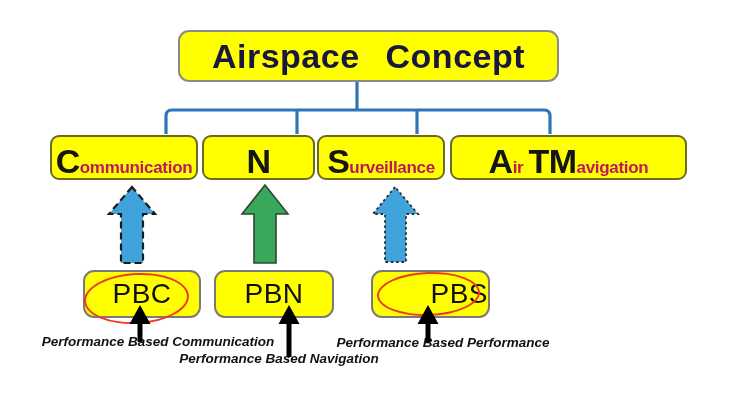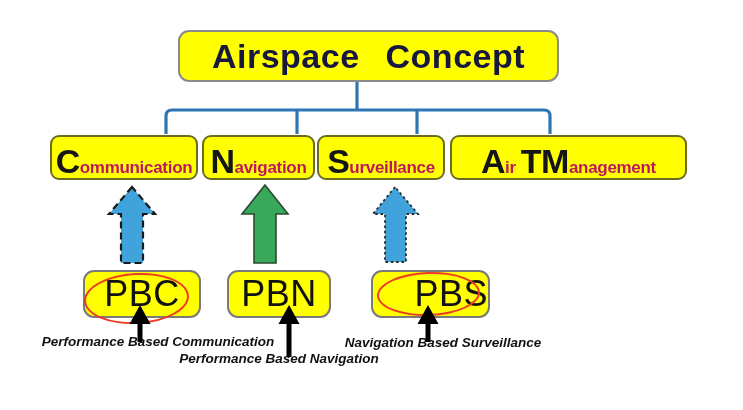--- a/index.html
+++ b/index.html
@@ -43,25 +43,25 @@
   }
   .seg-gap{margin-right:5px;}
   #communication-box{left:50px;width:148px;}
   #navigation-box{left:202px;width:113px;}
   #surveillance-box{left:317px;width:128px;}
   #atm-box{left:450px;width:237px;}
   
   .pb-box{
     top:270px;height:48px;
     border:2px solid #7a7a7a;border-radius:11px;
-    font-size:36px;font-weight:500;color:#111111;
+    font-size:28px;font-weight:500;color:#111111;
     letter-spacing:0.5px;
   }
   #pbc-box{left:83px;width:118px;}
-  #pbn-box{left:227px;width:104px;}
+  #pbn-box{left:214px;width:120px;}
   #pbs-box{left:371px;width:119px;justify-content:flex-end;}
   
   .highlight-ellipse{
     position:absolute;
     border:2px solid #ee3b24;
     border-radius:50%;
     z-index:4;
     background:transparent;
   }
   #pbc-ellipse{left:84px;top:273px;width:101px;height:47px;transform:rotate(-3deg);}
@@ -93,55 +93,54 @@
 
   <div class="ybox cns-box" id="communication-box">
     <span class="inner">
         <span class="big-letter">C</span>
         <span class="small-letters">ommunication</span>
       </span>
   </div>
   <div class="ybox cns-box" id="navigation-box">
     <span class="inner">
         <span class="big-letter">N</span>
-        <span class="small-letters">avigation</span>
       </span>
   </div>
   <div class="ybox cns-box" id="surveillance-box">
     <span class="inner">
         <span class="big-letter">S</span>
         <span class="small-letters">urveillance</span>
       </span>
   </div>
   <div class="ybox cns-box" id="atm-box">
     <span class="inner">
         <span class="big-letter">A</span>
         <span class="small-letters seg-gap">ir</span>
         <span class="big-letter">T</span>
         <span class="big-letter">M</span>
-        <span class="small-letters">anagement</span>
+        <span class="small-letters">avigation</span>
       </span>
   </div>
 
   <div class="ybox pb-box" id="pbc-box">
     <span>PBC</span>
   </div>
   <div class="ybox pb-box" id="pbn-box">
     <span>PBN</span>
   </div>
   <div class="ybox pb-box" id="pbs-box">
     <span>PBS</span>
   </div>
 
   <div class="highlight-ellipse" id="pbc-ellipse"></div>
   <div class="highlight-ellipse" id="pbs-ellipse"></div>
 
   <div class="caption" id="pbc-caption">Performance Based Communication</div>
   <div class="caption" id="pbn-caption">Performance Based Navigation</div>
-  <div class="caption" id="pbs-caption">Navigation Based Surveillance</div>
+  <div class="caption" id="pbs-caption">Performance Based Performance</div>
 
   <svg id="overlay" viewBox="0 0 743 410">
 
     <g stroke="#2e75b6" stroke-width="3.2" fill="none">
       <path d="M357 82 L357 110"></path>
       <path d="M166 134 L166 116 Q166 110 172 110 L544 110 Q550 110 550 116 L550 134"></path>
       <path d="M297 110 L297 134"></path>
       <path d="M417 110 L417 134"></path>
     </g>
 

